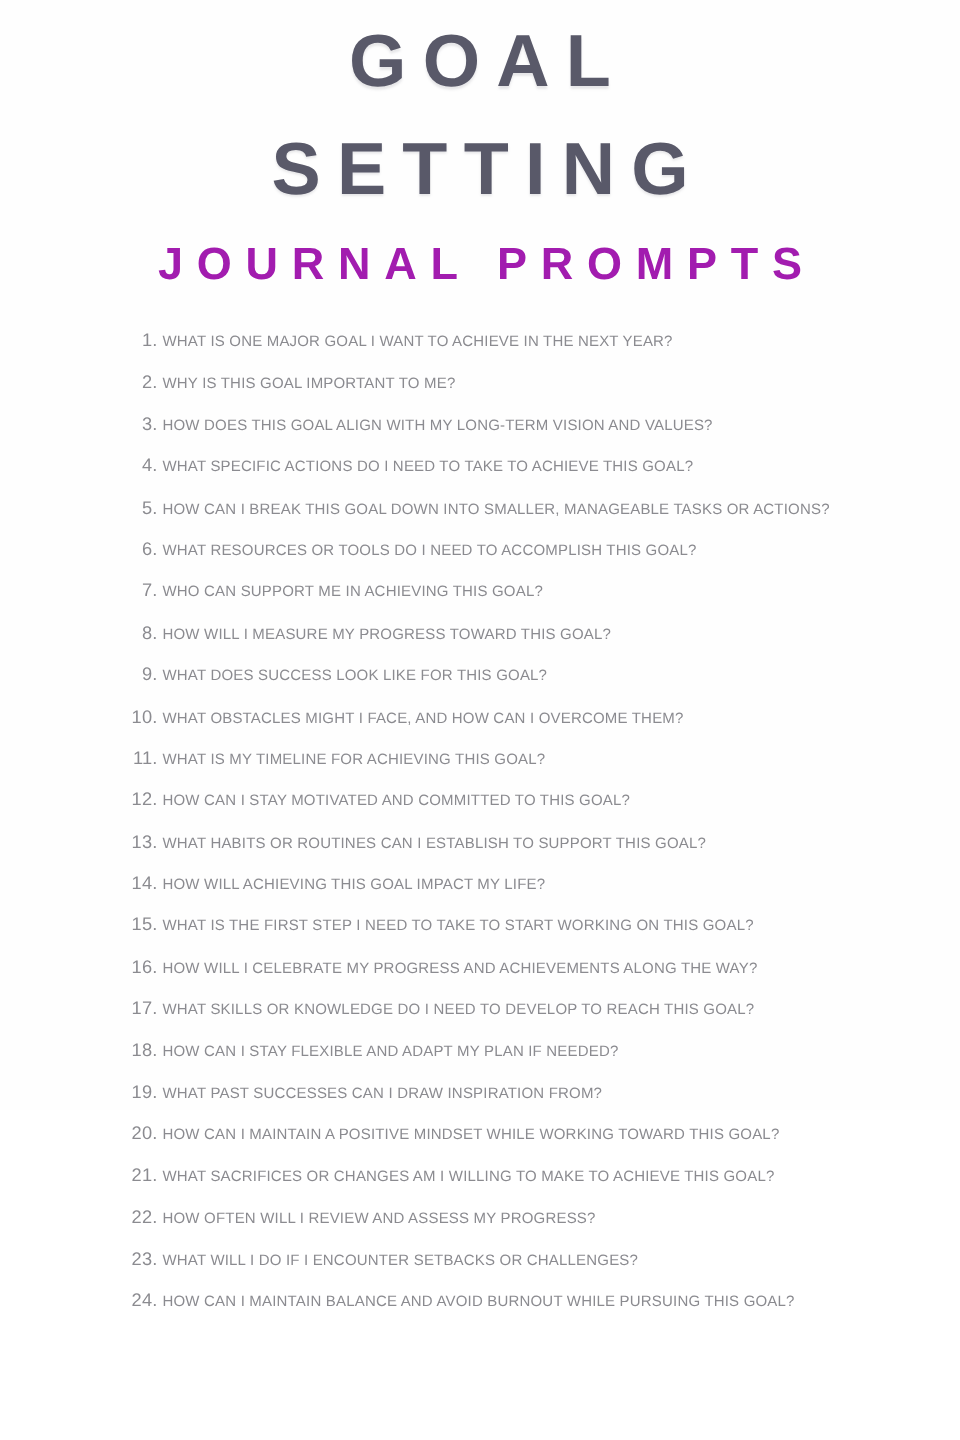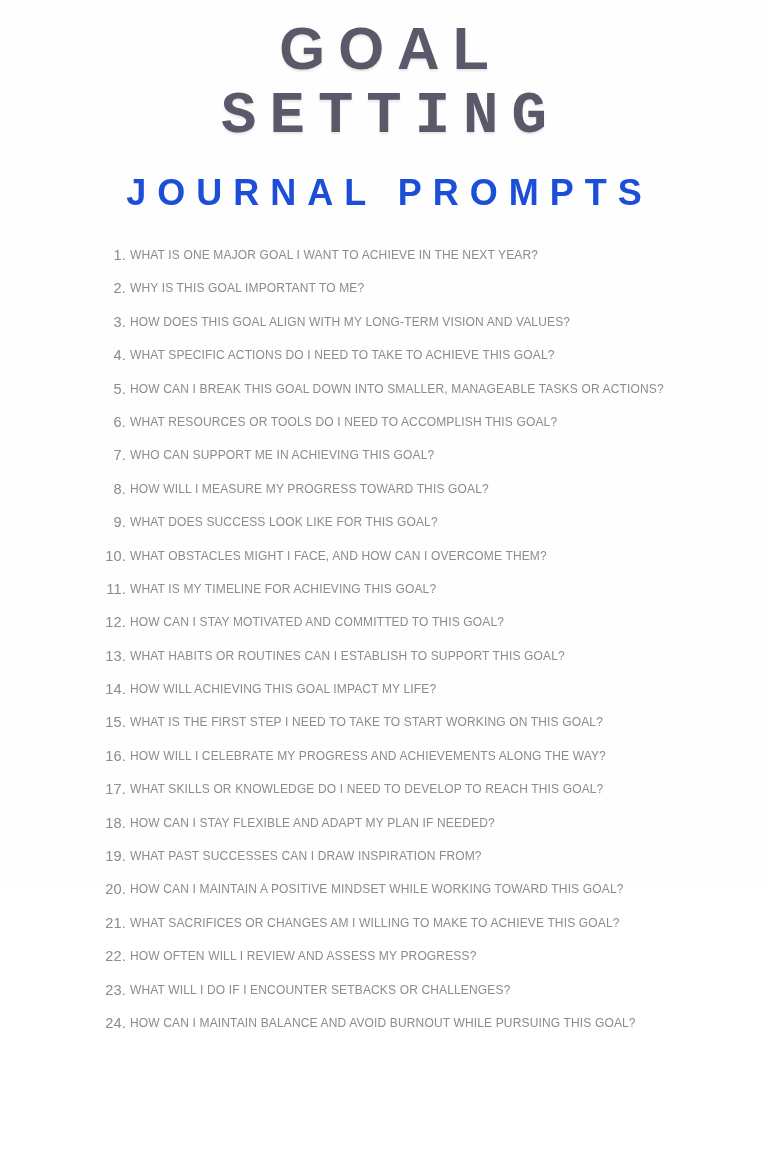--- a/index.html
+++ b/index.html
@@ -39,27 +39,26 @@
     line-height: 66px;
     letter-spacing: 13px;
     text-indent: 13px;
     text-transform: uppercase;
     font-family: "Liberation Sans", sans-serif;
     text-shadow: 0 2px 2px rgba(120,120,135,0.18);
     white-space: nowrap;
   }
 
   .title-line-2 {
-    margin-top: 2px;
-    font-family: Liberation Mono, monospace;
+    margin-top: 20px;
   }
 
   .subtitle {
     margin-top: 22px;
-    color: #1d4ed8;
+    color: #a21caf;
     font-weight: 700;
     font-size: 36px;
     line-height: 42px;
     letter-spacing: 11px;
     text-indent: 11px;
     text-transform: uppercase;
     white-space: nowrap;
     font-family: "Liberation Sans", sans-serif;
   }
 

